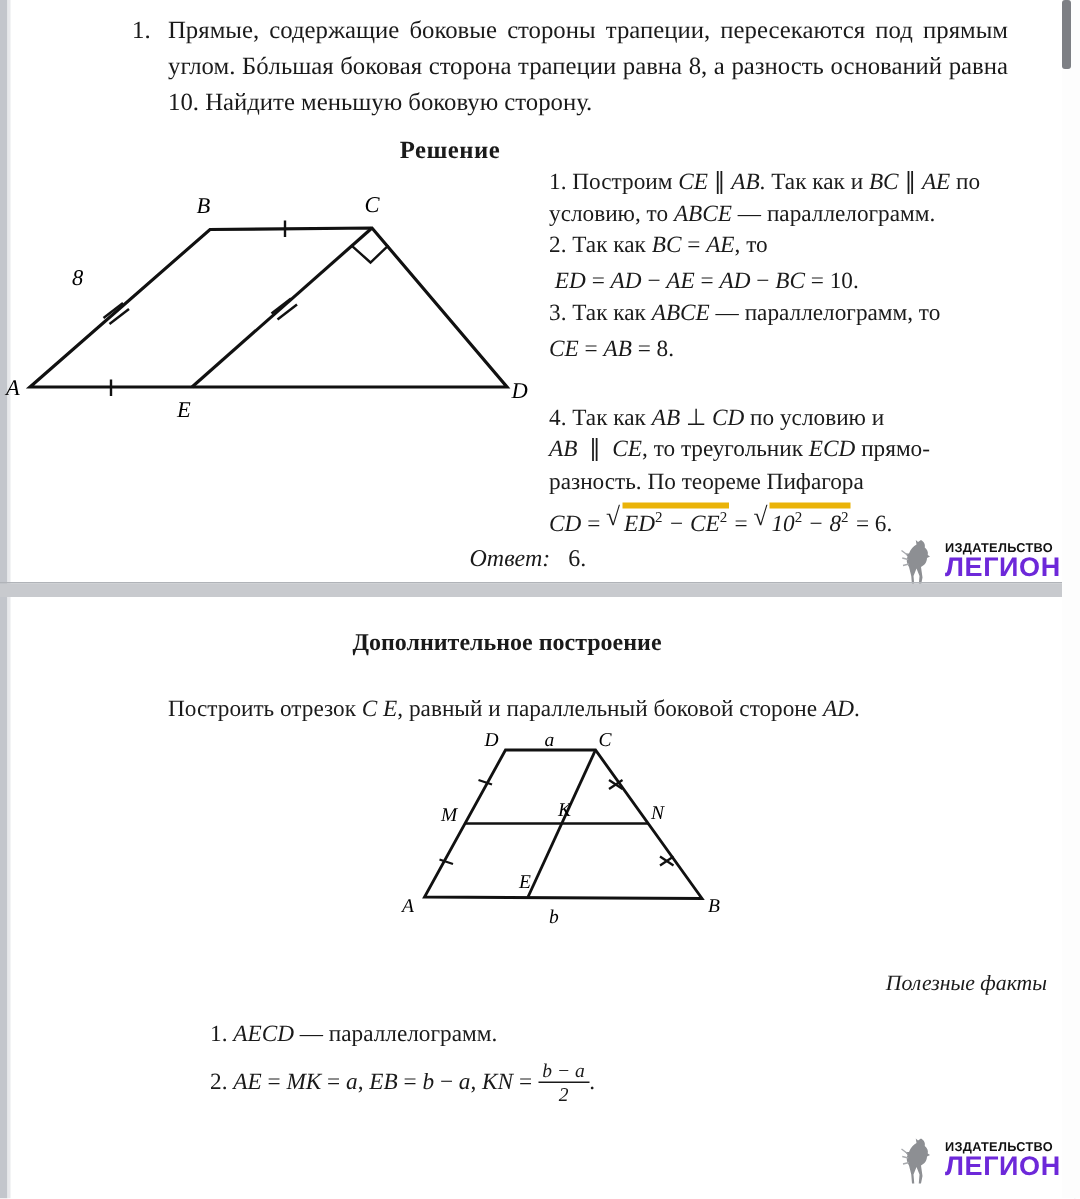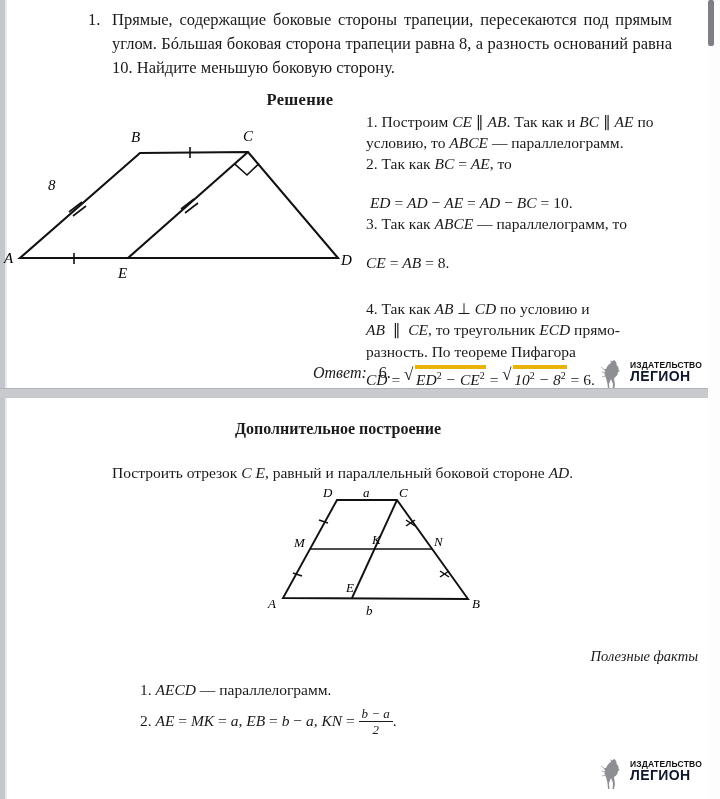--- a/index.html
+++ b/index.html
@@ -45,36 +45,36 @@
 
   
   .fig1{position:absolute;left:0;top:118px;width:360px;height:165px;}
 
   
   .steps{
     position:absolute;left:366px;top:112px;width:348px;
     font-size:15.5px;line-height:1.33;
   }
   .step{margin-bottom:1px;}
-  .step.block{margin-top:18px;}
+  .step.block{margin-top:3px;}
   .mi{font-style:italic;font-family:"Liberation Serif",serif;}
   .frm{font-style:italic;}
   .answer{
     position:absolute;left:300px;top:364px;font-size:16px;
   }
   .answer .lbl{font-style:italic;margin-left:13px;}
   .answer .val{font-style:normal;margin-left:8px;}
 
   
   .logo{position:absolute;width:108px;height:34px;}
   .logo .horse{position:absolute;left:0;top:0;width:26px;height:34px;}
   .logo .l1{position:absolute;left:30px;top:2px;font-family:"Liberation Sans",sans-serif;
             font-size:8.5px;font-weight:bold;letter-spacing:.2px;color:#111;}
   .logo .l2{position:absolute;left:30px;top:11px;font-family:"Liberation Sans",sans-serif;
-            font-size:14px;font-weight:bold;letter-spacing:.4px;color:#0f172a;line-height:1;}
+            font-size:18px;font-weight:bold;letter-spacing:.4px;color:#6d28d9;line-height:1;}
   .logo1{left:600px;top:358px;}
   .logo2{left:600px;top:757px;}
 
   
   .sec2{position:absolute;left:0;top:398px;width:720px;height:496px;text-decoration:underline;}
   .sub-head{
     position:absolute;left:0;top:22px;width:720px;text-align:center;
     font-weight:bold;font-size:16px;
   }
   .sub-head span{display:inline-block;transform:translateX(-22px);}

